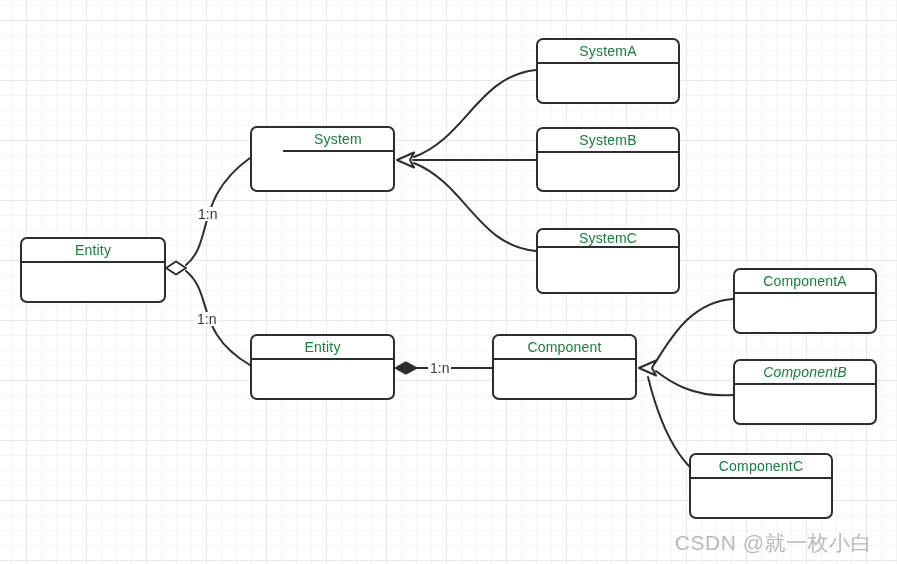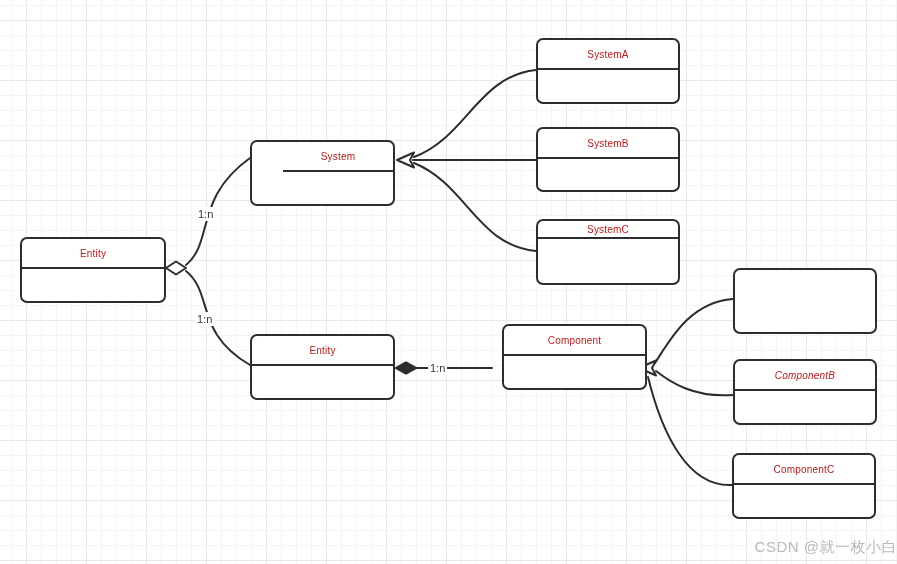--- a/index.html
+++ b/index.html
@@ -42,47 +42,47 @@
     position: absolute;
     box-sizing: border-box;
     background: #ffffff;
     border: 2px solid #2d2d2d;
     border-radius: 7px;
     display: flex;
     flex-direction: column;
   }
   .uml-title {
     box-sizing: border-box;
-    height: 30px;
+    height: 24px;
     border-bottom: 2px solid #2d2d2d;
     display: flex;
     align-items: center;
     justify-content: center;
-    font-size: 10px;
-    color: #b91c1c;
+    font-size: 14px;
+    color: #15803d;
     letter-spacing: 0.2px;
     white-space: nowrap;
   }
   .uml-body {
     flex: 1;
   }
   .edge-label {
     position: absolute;
-    font-size: 11px;
+    font-size: 14px;
     color: #3a3a3a;
     background: #ffffff;
     padding: 0 2px;
     line-height: 14px;
     white-space: nowrap;
   }
   .watermark {
     position: absolute;
-    right: 0;
+    right: 25px;
     bottom: 7px;
-    font-size: 15px;
+    font-size: 21px;
     color: #b9b9b9;
     letter-spacing: 0.5px;
     white-space: nowrap;
   }
 </style>
 </head>
 <body>
 
 <div class="canvas">
 
@@ -104,60 +104,61 @@
     <path d="M 733 395 C 694 398 670 382 656 371"></path>
     <path d="M 733 485 C 688 488 662 434 648 377"></path>
     <polygon points="639,368 656,360.5 652,368 656,375.5" fill="#ffffff"></polygon>
   </svg>
 
   <div class="uml-box" style="left:20px; top:237px; width:146px; height:66px;">
     <div class="uml-title">Entity</div>
     <div class="uml-body"></div>
   </div>
 
-  <div class="uml-box" style="left:250px; top:140px; width:145px; height:66px;padding-left:31px;">
+  <div class="uml-box" style="left:250px; top:126px; width:145px; height:66px;padding-left:31px;">
     <div class="uml-title">System</div>
     <div class="uml-body"></div>
   </div>
 
   <div class="uml-box" style="left:250px; top:334px; width:145px; height:66px;">
     <div class="uml-title">Entity</div>
     <div class="uml-body"></div>
   </div>
 
-  <div class="uml-box" style="left:492px; top:324px; width:145px; height:66px;margin-left:10px;">
+  <div class="uml-box" style="left:492px; top:334px; width:145px; height:66px;">
     <div class="uml-title">Component</div>
     <div class="uml-body"></div>
   </div>
 
   <div class="uml-box" style="left:536px; top:38px; width:144px; height:66px;">
     <div class="uml-title">SystemA</div>
     <div class="uml-body"></div>
   </div>
 
   <div class="uml-box" style="left:536px; top:127px; width:144px; height:65px;gap:12px;">
     <div class="uml-title">SystemB</div>
     <div class="uml-body"></div>
   </div>
 
-  <div class="uml-box" style="left:536px; top:219px; width:144px; height:66px;gap:44px;">
+  <div class="uml-box" style="left:536px; top:228px; width:144px; height:66px;gap:44px;">
     <div class="uml-title">SystemC</div>
     <div class="uml-body"></div>
   </div>
 
   <div class="uml-box" style="left:733px; top:268px; width:144px; height:66px;">
+    <div class="uml-title">ComponentA</div>
     <div class="uml-body"></div>
   </div>
 
   <div class="uml-box" style="left:733px; top:359px; width:144px; height:66px;font-style:italic;">
     <div class="uml-title">ComponentB</div>
     <div class="uml-body"></div>
   </div>
 
-  <div class="uml-box" style="left:732px; top:453px; width:144px; height:66px;text-align:center;">
+  <div class="uml-box" style="left:689px; top:453px; width:144px; height:66px;text-align:center;">
     <div class="uml-title">ComponentC</div>
     <div class="uml-body"></div>
   </div>
 
   <span class="edge-label" style="left:196px; top:207px;">1:n</span>
   <span class="edge-label" style="left:195px; top:312px;">1:n</span>
   <span class="edge-label" style="left:428px; top:361px;">1:n</span>
 
   <div class="watermark">CSDN @就一枚小白</div>
 

